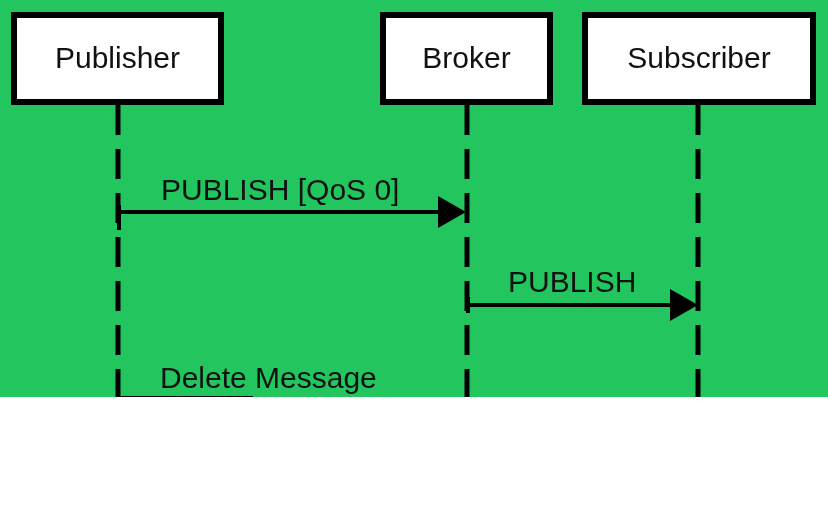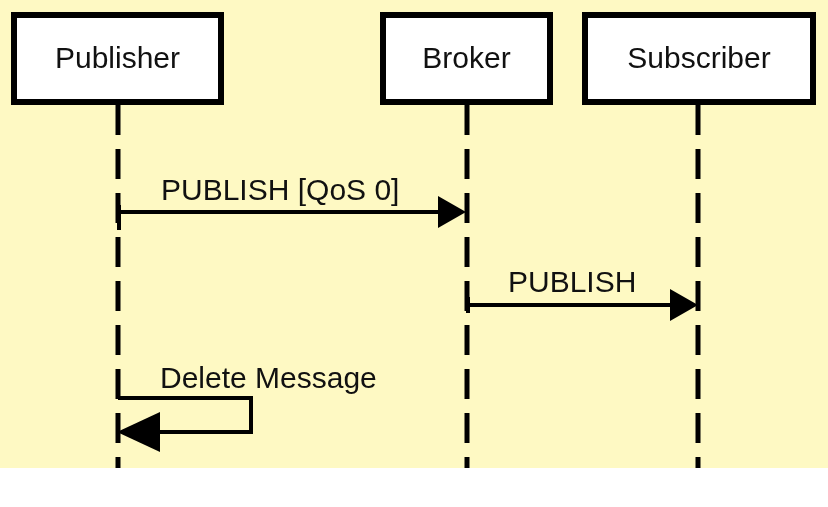--- a/index.html
+++ b/index.html
@@ -3,22 +3,22 @@
 <meta charset="utf-8">
 <style>
   html, body {
     margin: 0;
     padding: 0;
     background: #ffffff;
   }
   #canvas {
     position: relative;
     width: 828px;
-    height: 468px;
-    background: #fef9c3;
+    height: 397px;
+    background: #22c55e;
     overflow: hidden;
     font-family: "Liberation Sans", sans-serif;
   }
   #diagram-svg {
     position: absolute;
     left: 0;
     top: 0;
     width: 828px;
     height: 507px;
     display: block;

